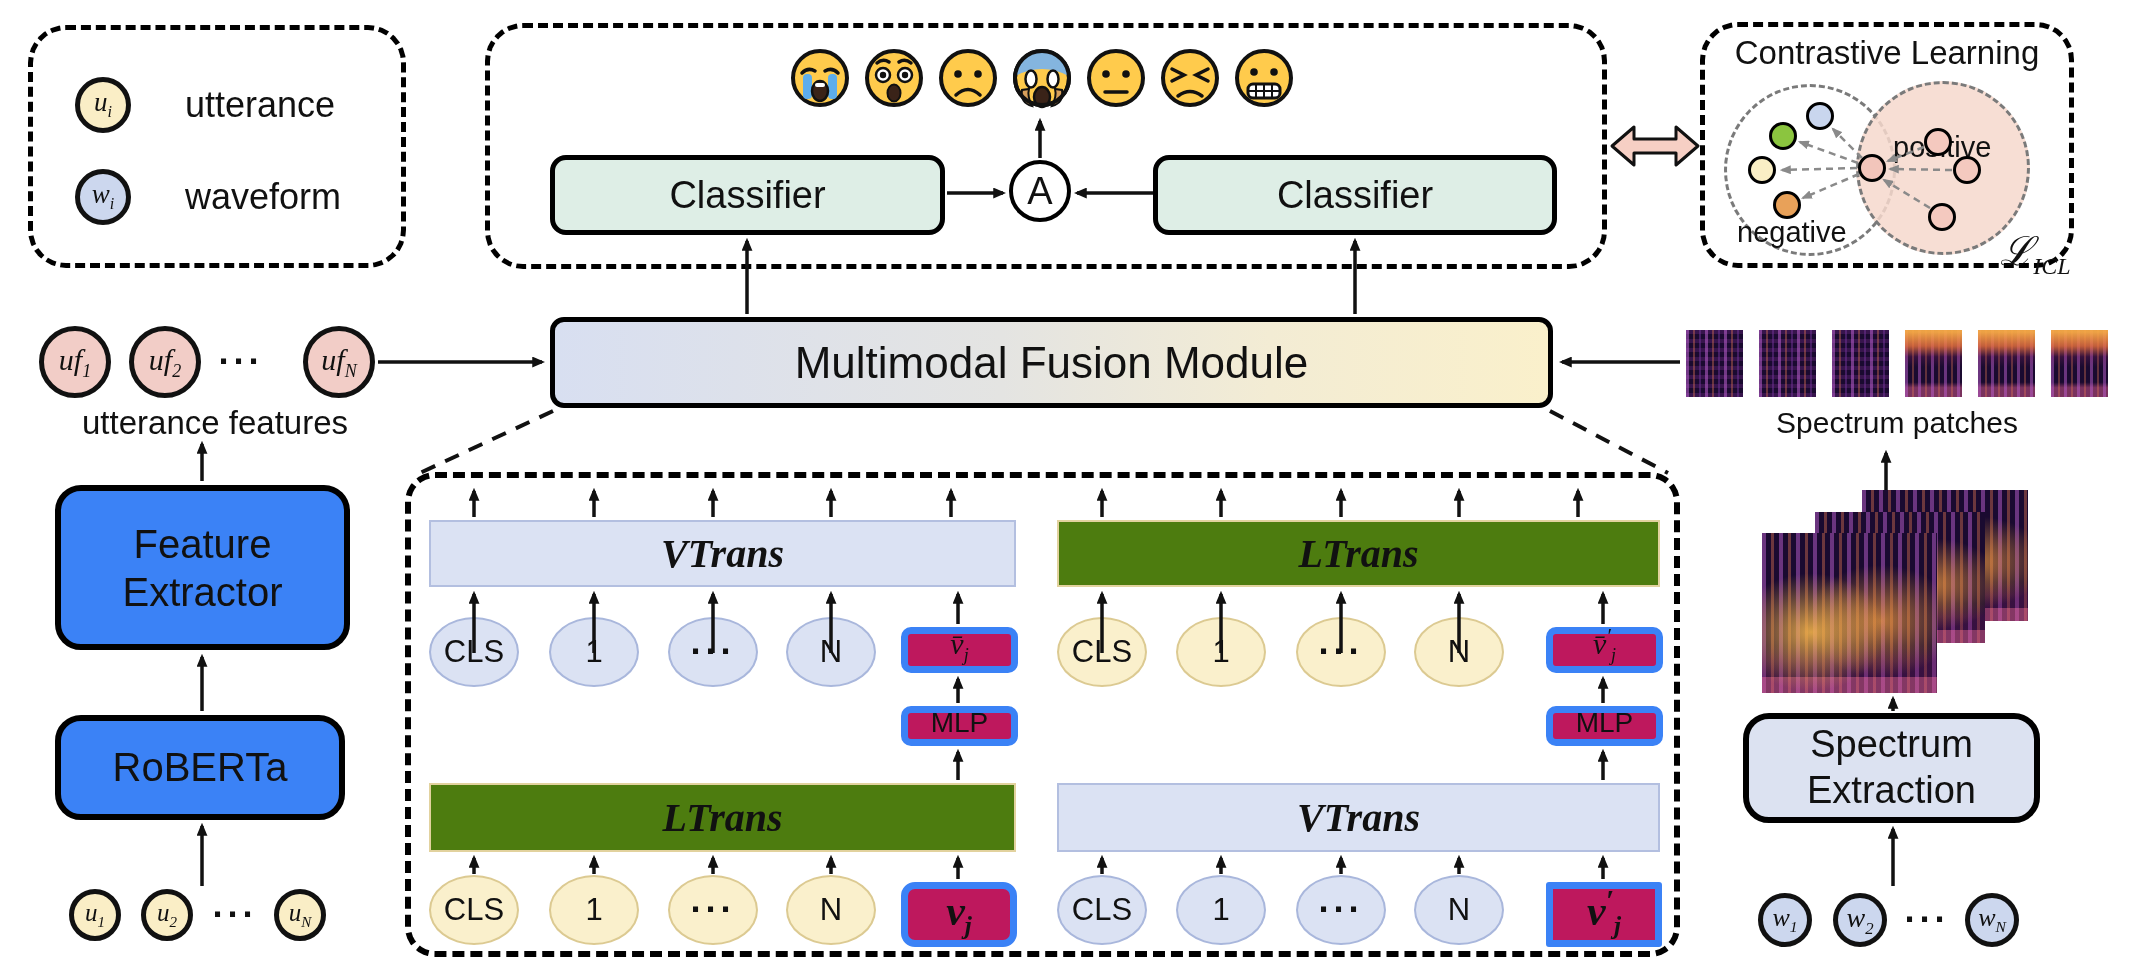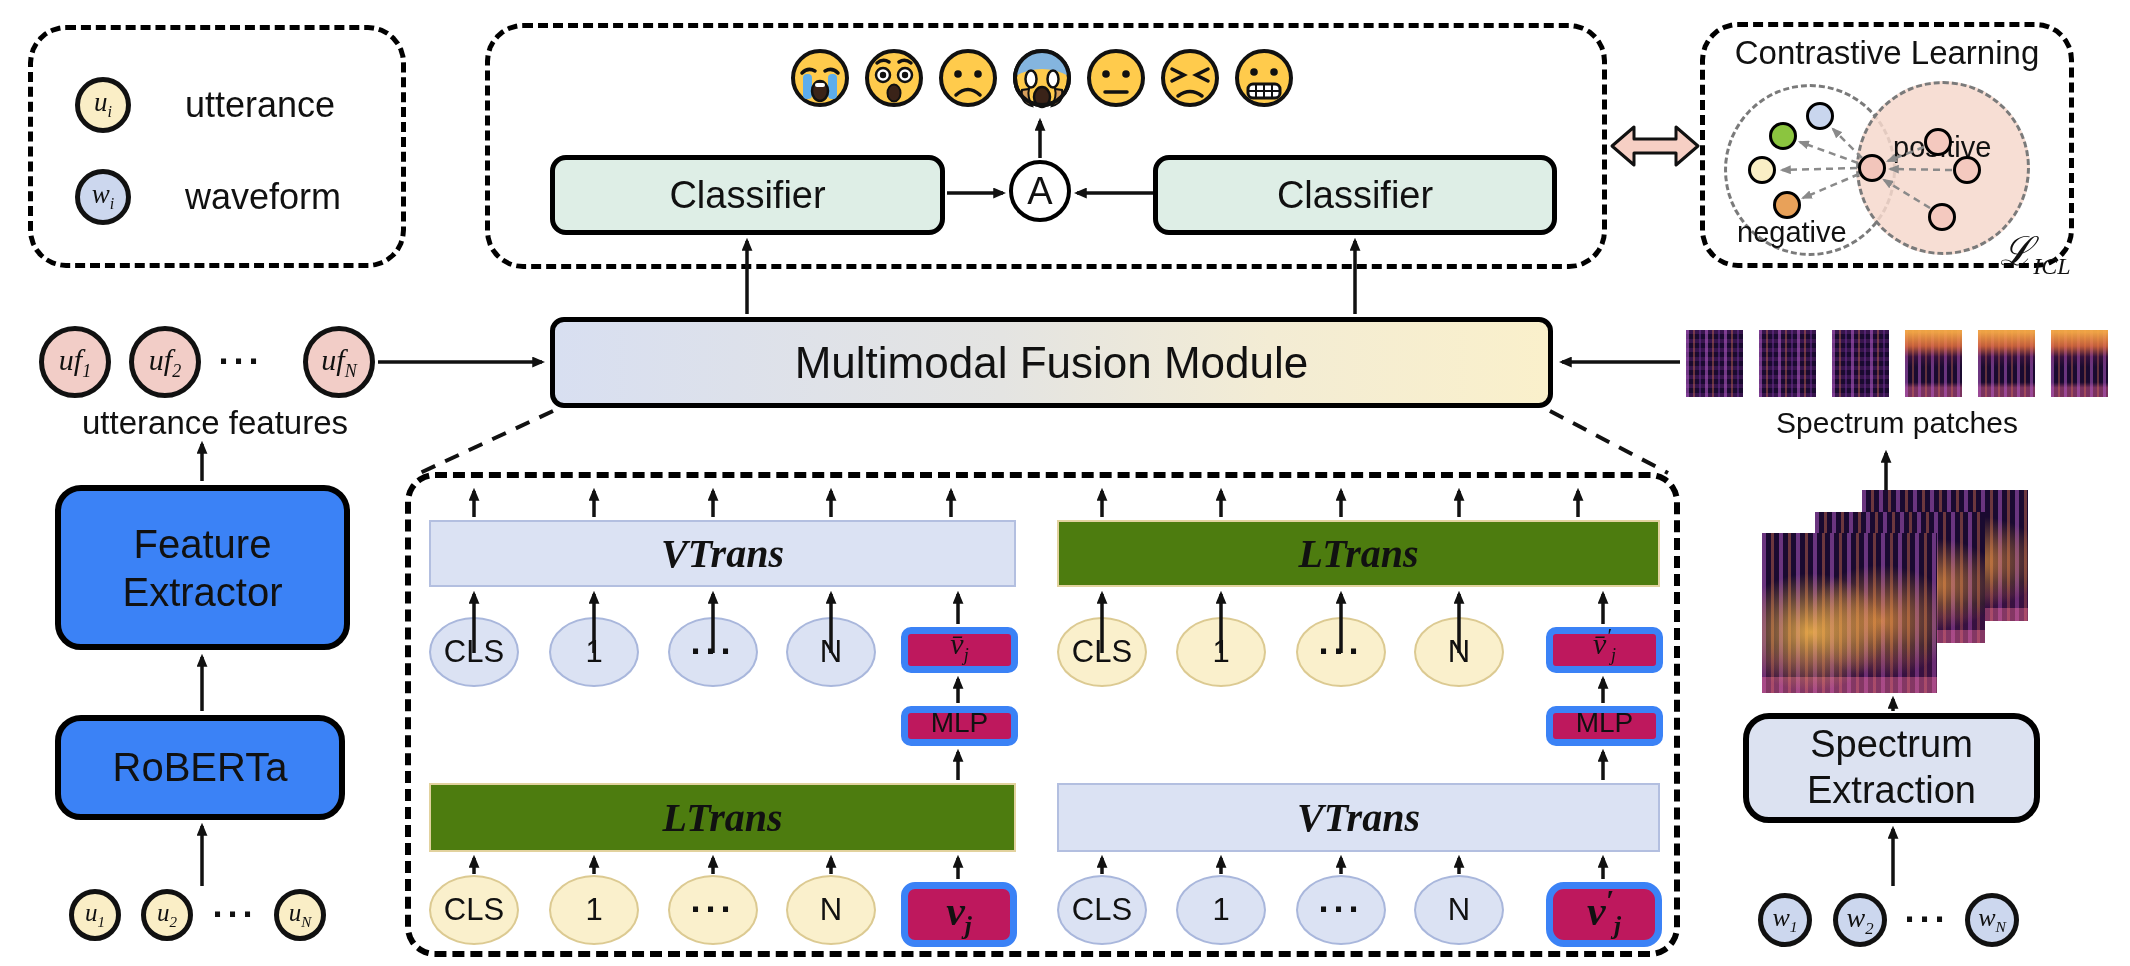--- a/index.html
+++ b/index.html
@@ -109,21 +109,21 @@
     <span class="m"><span>v̄</span><span class="pr"></span><sub>j</sub></span>
   </div>
   <div class="abs flexc pinkbox" style="left:1546px;top:627px;width:117px;height:46px;font-size:30px;">
     <span class="m"><span>v̄</span><span class="pr">′</span><sub>j</sub></span>
   </div>
   <div class="abs flexc pinkbox" style="left:901px;top:706px;width:117px;height:40px;font-size:28px;">MLP</div>
   <div class="abs flexc pinkbox" style="left:1546px;top:706px;width:117px;height:40px;font-size:28px;">MLP</div>
   <div class="abs flexc pinkbox" style="left:901px;top:882px;width:116px;height:65px;font-size:42px;border-radius:14px;">
     <span class="m" style="font-weight:bold;"><span>v</span><span class="pr"></span><sub>j</sub></span>
   </div>
-  <div class="abs flexc pinkbox" style="left:1546px;top:882px;width:116px;height:65px;font-size:42px;border-radius:18px;">
+  <div class="abs flexc pinkbox" style="left:1546px;top:882px;width:116px;height:65px;font-size:42px;border-radius:3px;">
     <span class="m" style="font-weight:bold;"><span>v</span><span class="pr">′</span><sub>j</sub></span>
   </div>
   <div id="token-groups" class="abs"></div>
 
   <div id="patch-row" class="abs"></div>
   <div class="abs flexc" style="left:1747px;top:406px;width:300px;font-size:30px;">Spectrum patches</div>
   <div class="abs spec big" style="left:1862px;top:490px;width:166px;height:131px;"></div>
   <div class="abs spec big" style="left:1815px;top:512px;width:170px;height:131px;"></div>
   <div class="abs spec big" style="left:1762px;top:533px;width:175px;height:160px;"></div>
   <div class="abs flexc solidbox bluefill" style="left:1743px;top:713px;width:297px;height:110px;font-size:38px;line-height:1.2;padding:0 40px;">Spectrum Extraction</div>

